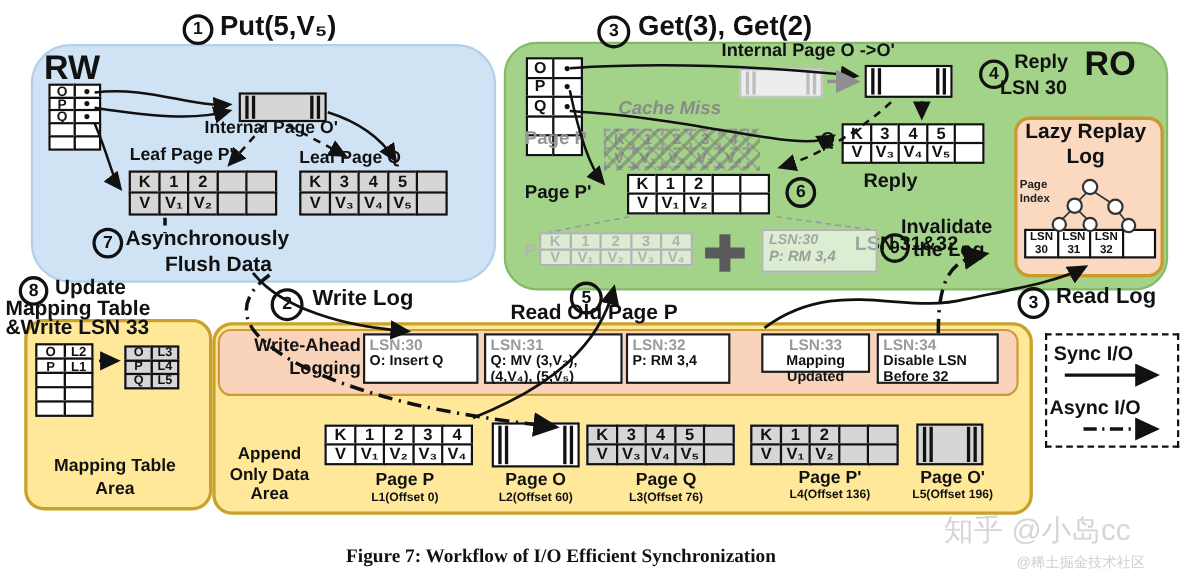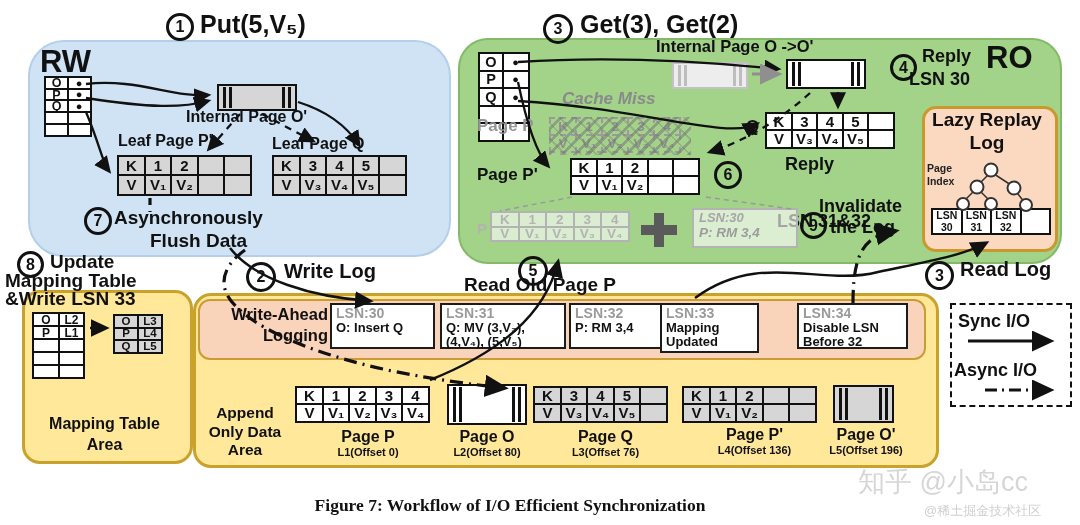--- a/index.html
+++ b/index.html
@@ -347,21 +347,21 @@
     <div class="body">O: Insert Q</div>
   </div>
   <div class="wal-entry" style="left:440px;top:303px;width:126px;height:46px;">
     <div class="lsn">LSN:31</div>
     <div class="body">Q: MV (3,V₃), (4,V₄), (5,V₅)</div>
   </div>
   <div class="wal-entry" style="left:569px;top:303px;width:95px;height:46px;">
     <div class="lsn">LSN:32</div>
     <div class="body">P: RM 3,4</div>
   </div>
-  <div class="wal-entry" style="left:660px;top:303px;width:99px;height:50px;">
+  <div class="wal-entry" style="left:692px;top:303px;width:99px;height:36px;text-align:center;">
     <div class="lsn">LSN:33</div>
     <div class="body">Mapping Updated</div>
   </div>
   <div class="wal-entry" style="left:797px;top:303px;width:111px;height:46px;">
     <div class="lsn">LSN:34</div>
     <div class="body">Disable LSN Before 32</div>
   </div>
 
   <div class="dtable" id="map-left">
       <div class="r">
@@ -464,21 +464,21 @@
       <i class="b2"></i>
       <i class="b3"></i>
       <i class="b4"></i>
     </div>
   <div class="pagelabel" style="left:293px;top:428px;width:150px;">
     <div class="nm">Page P</div>
     <div class="lc">L1(Offset 0)</div>
   </div>
   <div class="pagelabel" style="left:443px;top:428px;width:88px;">
     <div class="nm">Page O</div>
-    <div class="lc">L2(Offset 80)</div>
+    <div class="lc">L2(Offset 60)</div>
   </div>
   <div class="pagelabel" style="left:533px;top:428px;width:145px;">
     <div class="nm">Page Q</div>
     <div class="lc">L3(Offset 76)</div>
   </div>
   <div class="pagelabel" style="left:682px;top:426px;width:145px;">
     <div class="nm">Page P'</div>
     <div class="lc">L4(Offset 136)</div>
   </div>
   <div class="pagelabel" style="left:820px;top:426px;width:92px;">

